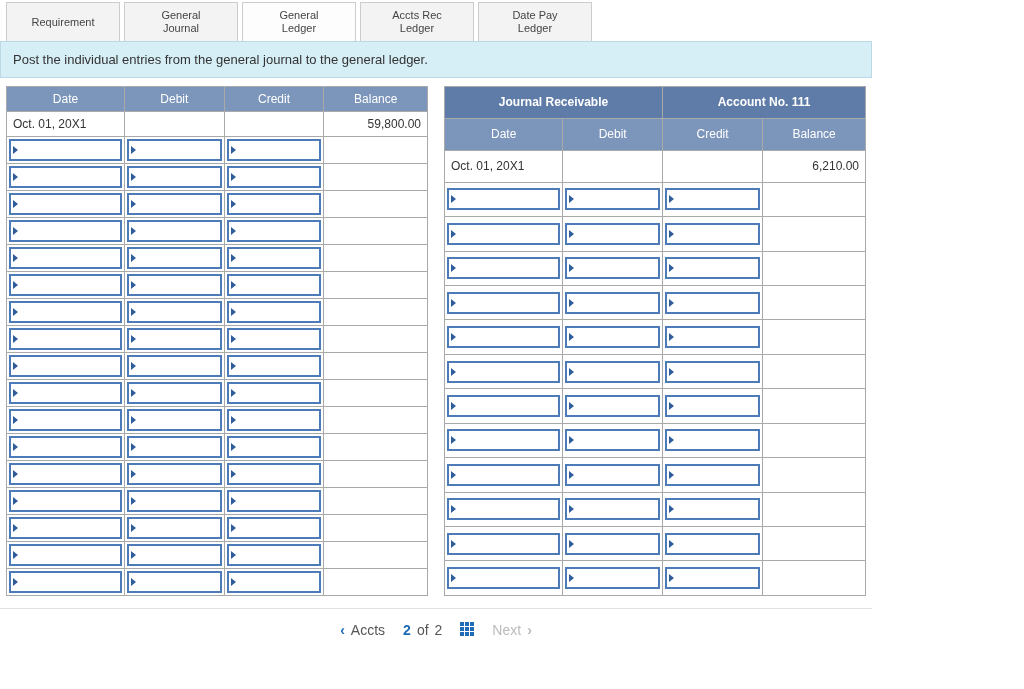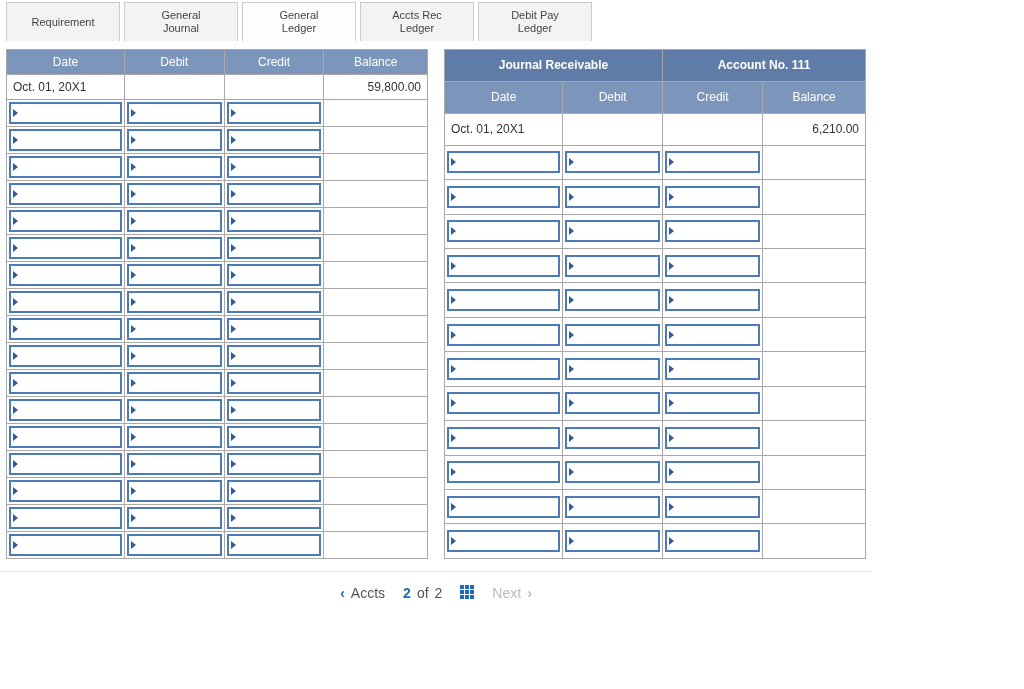--- a/index.html
+++ b/index.html
@@ -44,25 +44,28 @@
   </div>
   <div class="tab">
     <span>General</span>
     <span>Ledger</span>
   </div>
   <div class="tab">
     <span>Accts Rec</span>
     <span>Ledger</span>
   </div>
   <div class="tab">
-    <span>Debit Pay</span>
+    <span>Date Pay</span>
     <span>Ledger</span>
   </div>
 </div>
 
+<div class="instruction">
+  <span>Post the individual entries from the general journal to the general ledger.</span>
+</div>
 
 <div class="ledgers">
 
   <table class="ledger">
     <colgroup>
       <col style="width:130px">
           <col style="width:110px">
           <col style="width:110px">
           <col style="width:110px">
     </colgroup>

